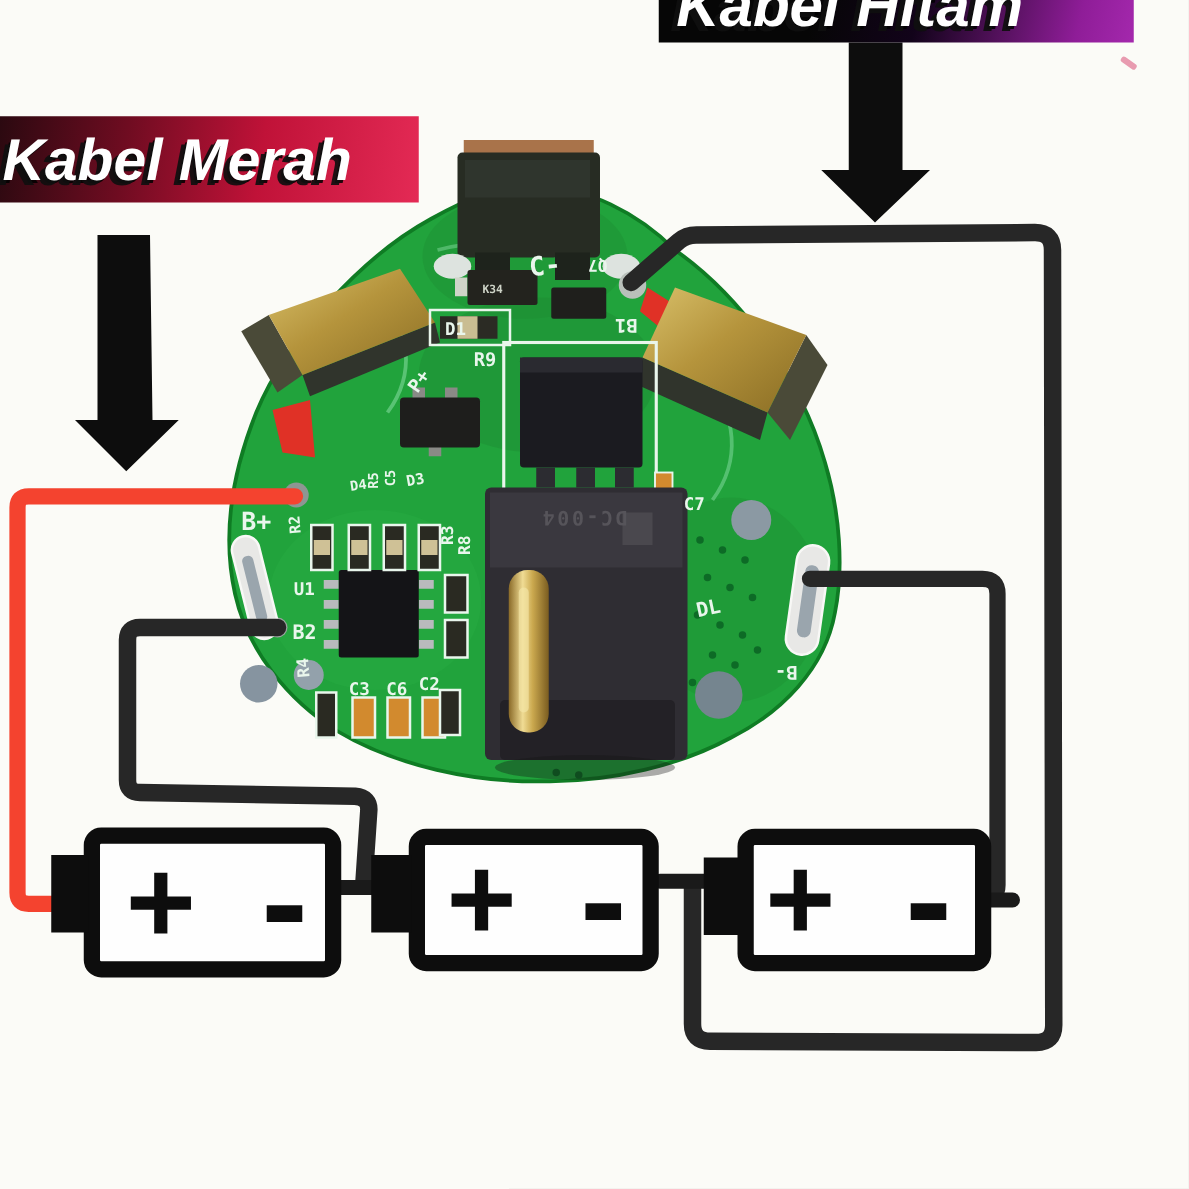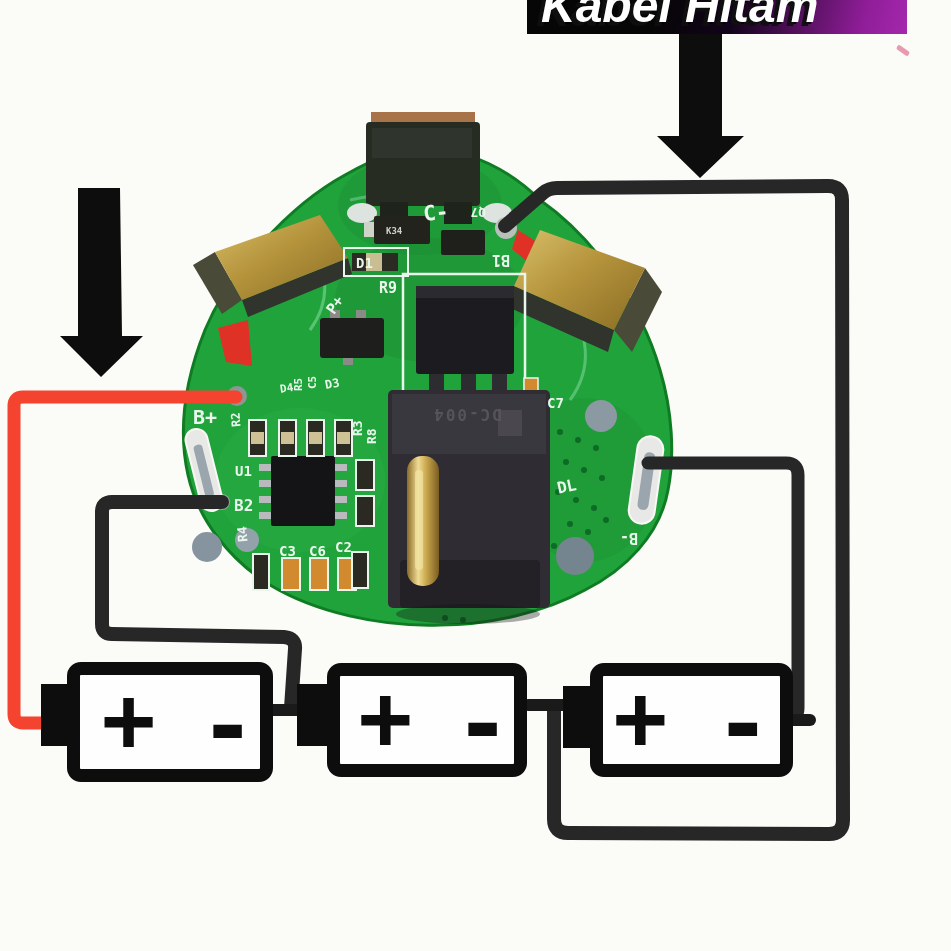--- a/index.html
+++ b/index.html
@@ -254,18 +254,21 @@
     <span class="sign minus" style="left:82%;">-</span>
   </div>
   <div class="nub" style="left:297px;top:684px;width:32px;height:62px;"></div>
 
   <div class="battery" style="left:590px;top:663px;width:203px;height:114px;">
     <span class="sign plus" style="left:21%;">+</span>
     <span class="sign minus" style="left:79%;">-</span>
   </div>
   <div class="nub" style="left:563px;top:686px;width:29px;height:62px;"></div>
 
+  <div id="label-merah" class="cable-label">
+    <span>Kabel Merah</span>
+  </div>
   <div id="label-hitam" class="cable-label">
     <span>Kabel Hitam</span>
   </div>
 
   <div class="artifact" style="left:896px;top:48px;"></div>
 </div>
 
 </body></html>

